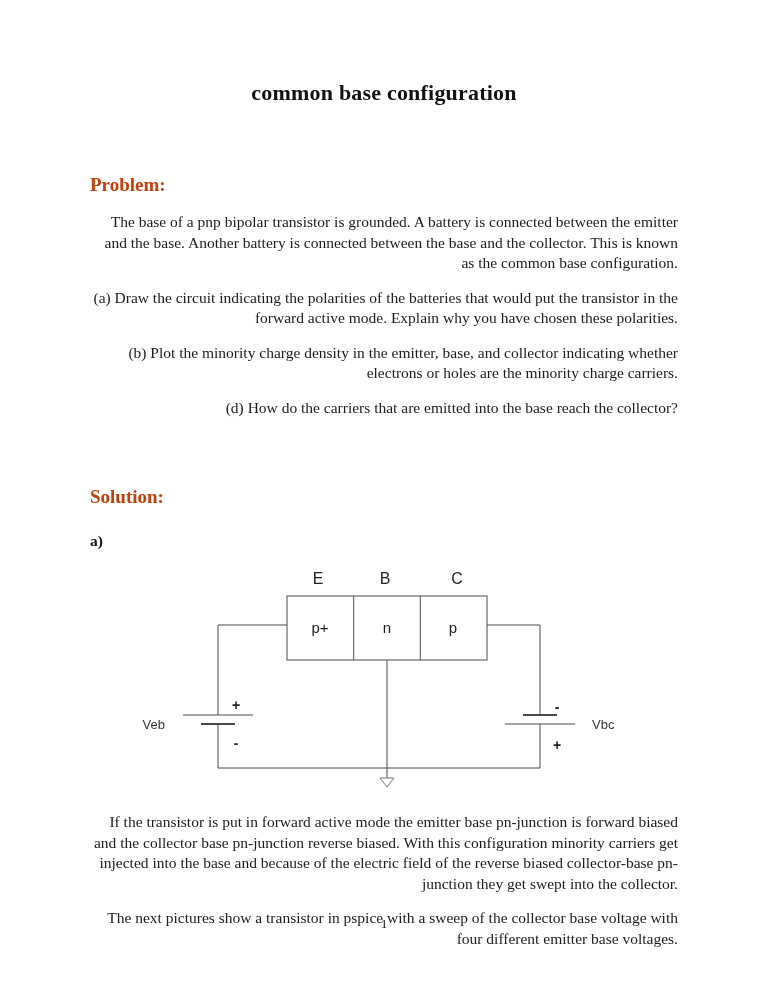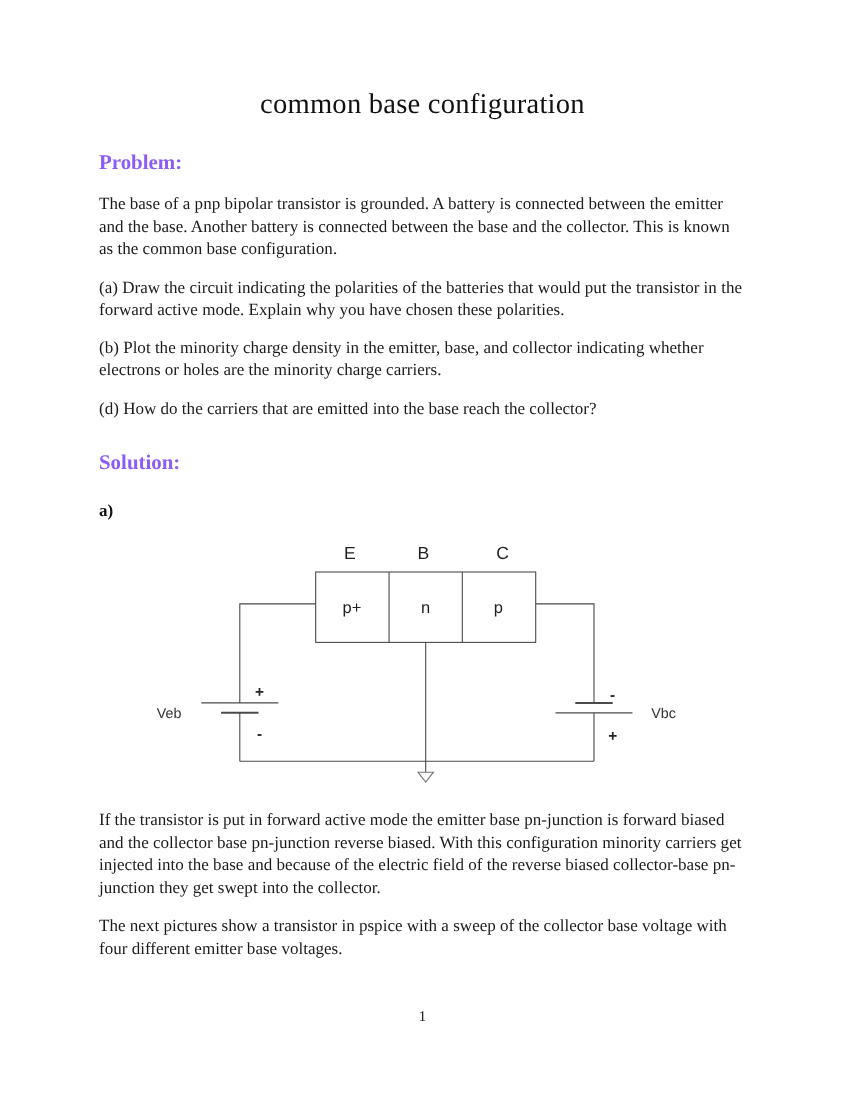--- a/index.html
+++ b/index.html
@@ -11,37 +11,38 @@
   .page {
     position: relative;
     width: 768px;
     height: 994px;
     margin: 0 auto;
     background: #ffffff;
     padding: 80px 90px 0 90px;
     overflow: hidden;
   }
   .doc-title {
-    font-size: 26px;
-    font-weight: normal;
+    font-size: 22px;
+    font-weight: bold;
     text-align: center;
     color: #111;
     letter-spacing: 0.2px;
   }
   .section-heading {
     font-size: 19px;
     font-weight: bold;
-    margin-top: 28px;
-    color: #8b5cf6;
+    margin-top: 68px;
+    color: #c2410c;
   }
   .para {
     font-size: 15.5px;
     line-height: 20.5px;
     margin-top: 14px;
     color: #1b1b1b;
+    text-align: right;
   }
   .para.first { margin-top: 16px; }
   .part-label {
     font-size: 15.5px;
     font-weight: bold;
     margin-top: 24px;
     color: #111;
   }
   .diagram {
     width: 768px;

